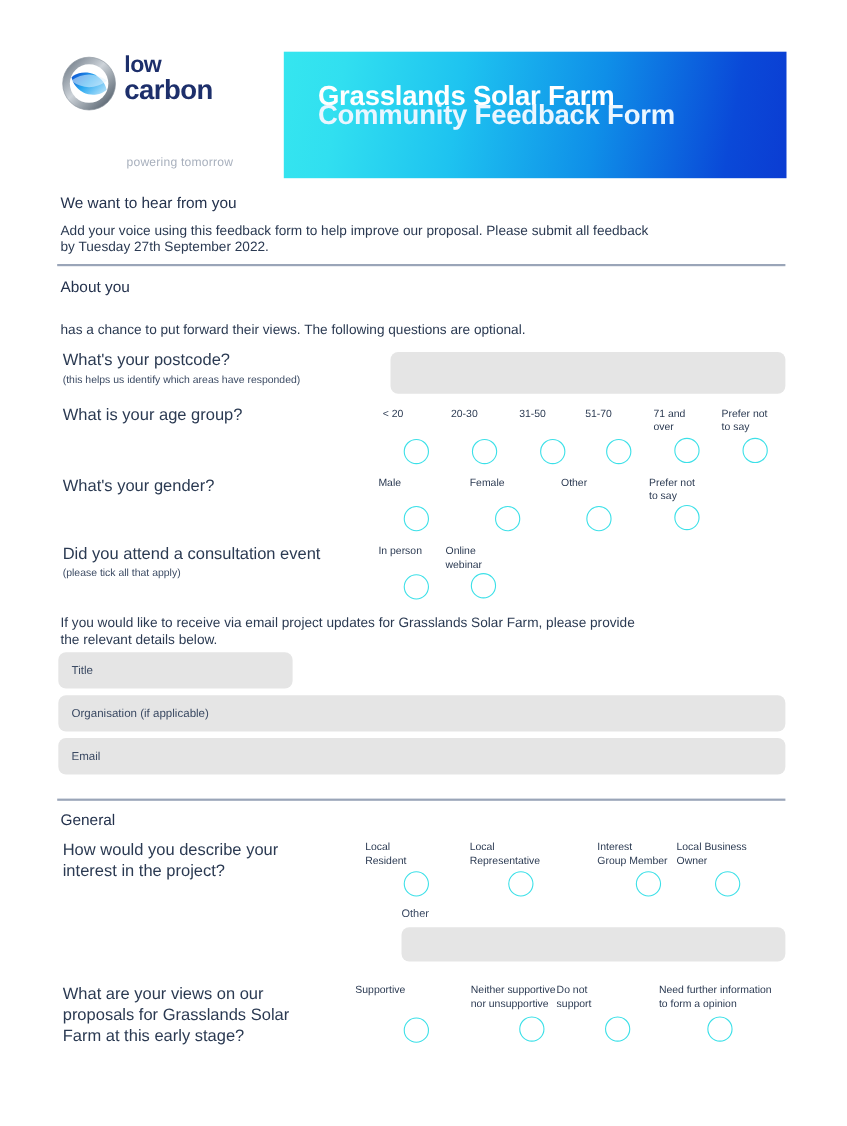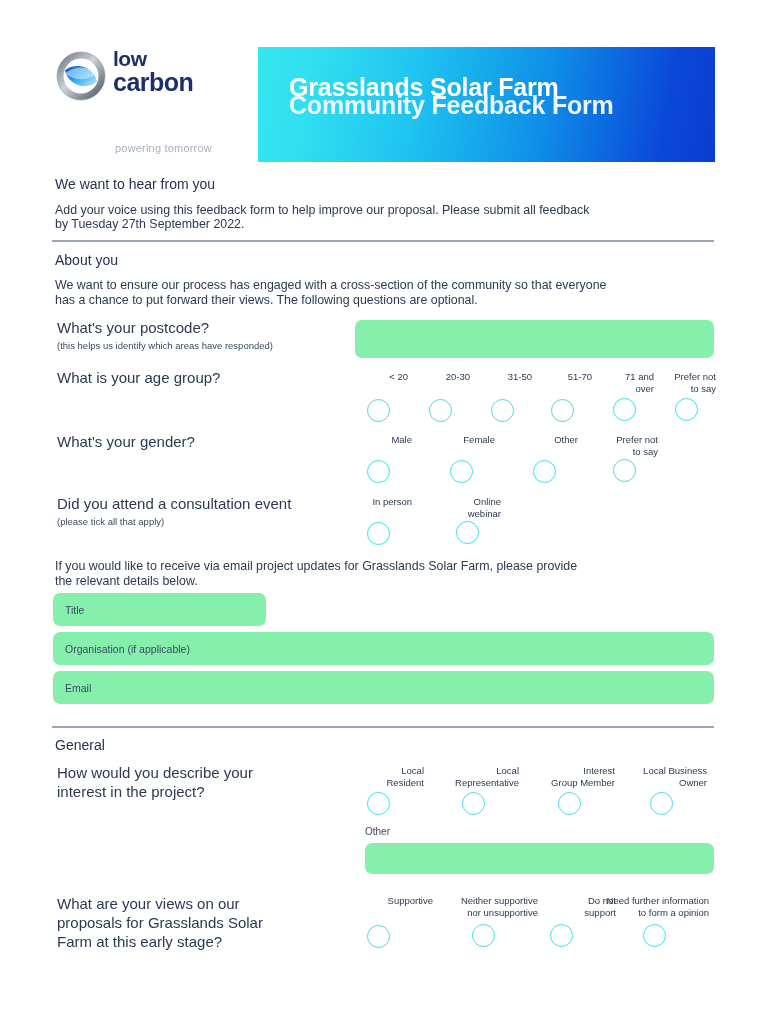--- a/index.html
+++ b/index.html
@@ -40,28 +40,28 @@
 
   
   .sec-h { position:absolute; font-size:14px; font-weight:normal; color:#24324d; }
   .body-t { position:absolute; font-size:12.4px; line-height:18px; color:#2b3a52; }
   .q-label { position:absolute; font-size:15px; line-height:19px; color:#2b3a52; font-weight:normal; }
   .q-sub { position:absolute; font-size:9.5px; color:#3b4a63; }
   .divider { position:absolute; left:52px; width:662px; height:2px; background:#9aa5b8; }
 
   
   .inp {
-    position:absolute; background:#86efac; border:none; border-radius:7px;
+    position:absolute; background:#e5e5e5; border:none; border-radius:7px;
     font-family:"Liberation Sans", sans-serif; font-size:10.5px; color:#3b4a63;
     padding:0 12px;
   }
   .inp::placeholder { color:#3b4a63; opacity:1; }
 
   
-  .opt { position:absolute; text-align:right; }
+  .opt { position:absolute; text-align:left; }
   .opt-label {
     font-size:9.5px; line-height:11.5px; color:#2b3a52; display:block;
     white-space:pre-line;
   }
   .opt-circle {
     width:23px; height:23px; border-radius:50%;
     border:1.6px solid #3ce0e8; background:#fff;
     margin:0 auto; display:block; cursor:pointer;
   }
 </style>
@@ -106,21 +106,20 @@
     </div>
   </div>
 
   <div class="sec-h" style="left:55px; top:176px;">We want to hear from you</div>
   <div class="body-t" style="left:55px; top:201px;">Add your voice using this feedback form to help improve our proposal. Please submit all feedback</div>
   <div class="body-t" style="left:55px; top:215px;">by Tuesday 27th September 2022.</div>
 
   <div class="divider" style="top:240px;"></div>
 
   <div class="sec-h" style="left:55px; top:252px;">About you</div>
-  <div class="body-t" style="left:55px; top:276px;">We want to ensure our process has engaged with a cross-section of the community so that everyone</div>
   <div class="body-t" style="left:55px; top:291px;">has a chance to put forward their views. The following questions are optional.</div>
 
   <div class="q-label" style="left:57px; top:318px;">What's your postcode?</div>
   <div class="q-sub" style="left:57px; top:340px;">(this helps us identify which areas have responded)</div>
   <input class="inp" style="left: 355px; top: 320px; width: 359px; height: 38px;" placeholder="">
 
   <div class="q-label" style="left:57px; top:368px;">What is your age group?</div>
   <div id="age-options">
       <div class="opt" style="left: 348px; top: 371px; width: 60px;">
         <span class="opt-label">&lt; 20</span>
@@ -171,21 +170,21 @@
       </div>
     </div>
 
   <div class="q-label" style="left:57px; top:494px;">Did you attend a consultation event</div>
   <div class="q-sub" style="left:57px; top:516px;">(please tick all that apply)</div>
   <div id="consultation-options">
       <div class="opt" style="left: 344px; top: 496px; width: 68px;">
         <span class="opt-label">In person</span>
         <span class="opt-circle" style="margin-top: 14px;"></span>
       </div>
-      <div class="opt" style="left: 433px; top: 496px; width: 68px;">
+      <div class="opt" style="left: 405px; top: 496px; width: 68px;">
         <span class="opt-label">Online
 webinar</span>
         <span class="opt-circle" style="margin-top: 2px;"></span>
       </div>
     </div>
 
   <div class="body-t" style="left:55px; top:557px;">If you would like to receive via email project updates for Grasslands Solar Farm, please provide</div>
   <div class="body-t" style="left:55px; top:572px;">the relevant details below.</div>
 
   <input class="inp" style="left: 53px; top: 593px; width: 213px; height: 33px;" placeholder="Title">
@@ -202,21 +201,21 @@
       <div class="opt" style="left: 332px; top: 765px; width: 92px;">
         <span class="opt-label">Local
 Resident</span>
         <span class="opt-circle" style="margin-top: 4px;"></span>
       </div>
       <div class="opt" style="left: 427px; top: 765px; width: 92px;">
         <span class="opt-label">Local
 Representative</span>
         <span class="opt-circle" style="margin-top: 4px;"></span>
       </div>
-      <div class="opt" style="left: 523px; top: 765px; width: 92px;">
+      <div class="opt" style="left: 543px; top: 765px; width: 92px;">
         <span class="opt-label">Interest
 Group Member</span>
         <span class="opt-circle" style="margin-top: 4px;"></span>
       </div>
       <div class="opt" style="left: 615px; top: 765px; width: 92px;">
         <span class="opt-label">Local Business
 Owner</span>
         <span class="opt-circle" style="margin-top: 4px;"></span>
       </div>
     </div>

